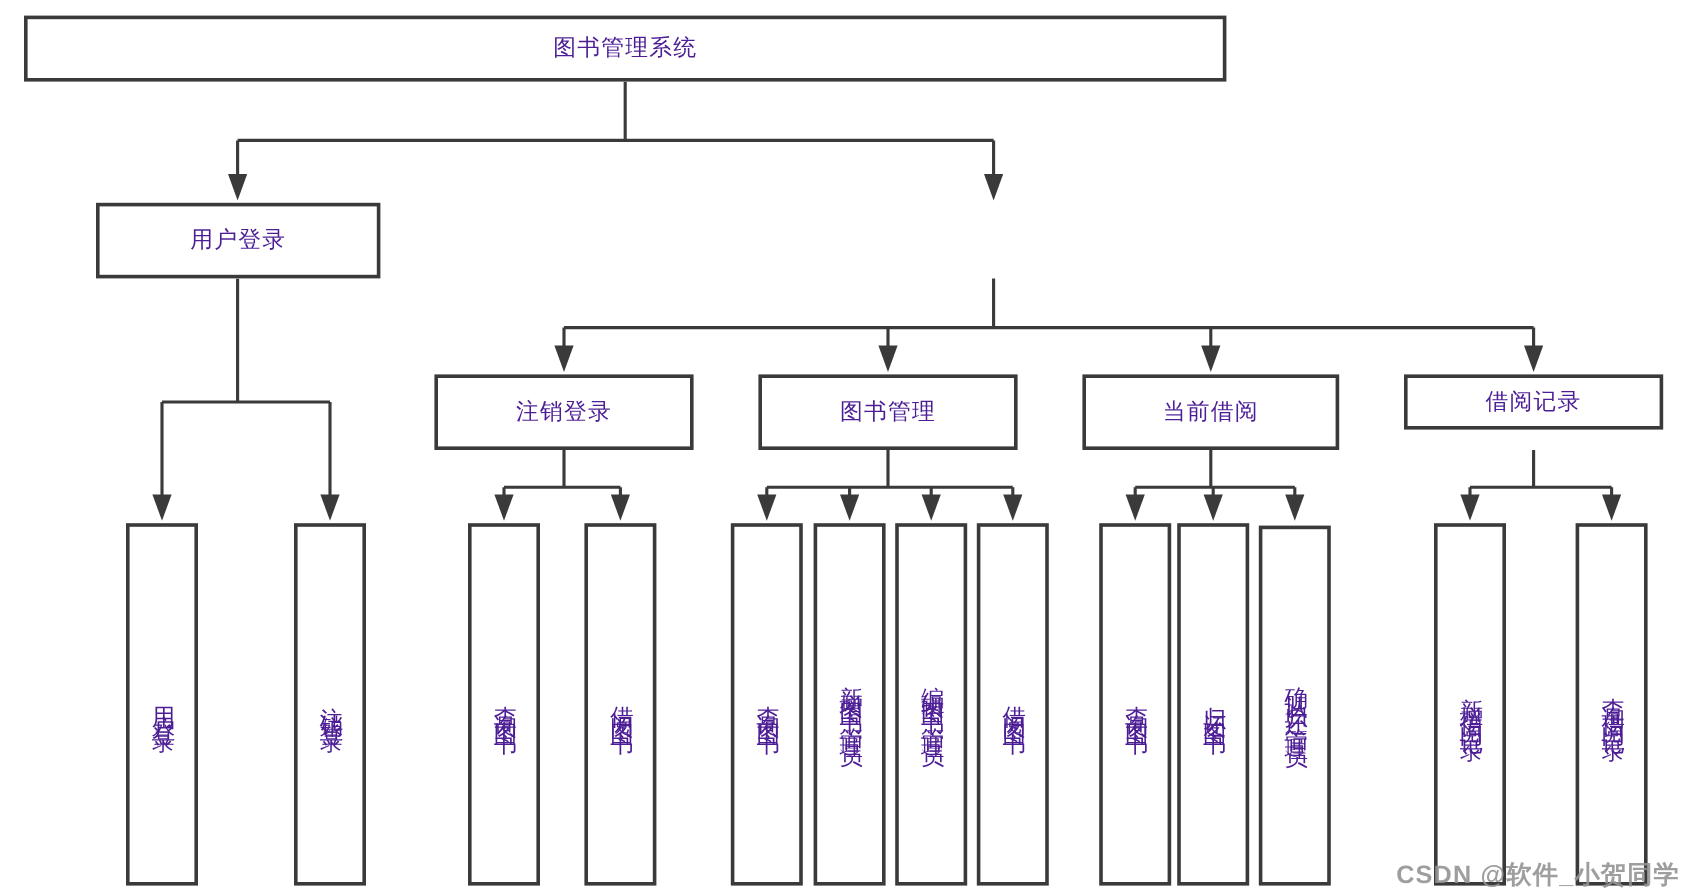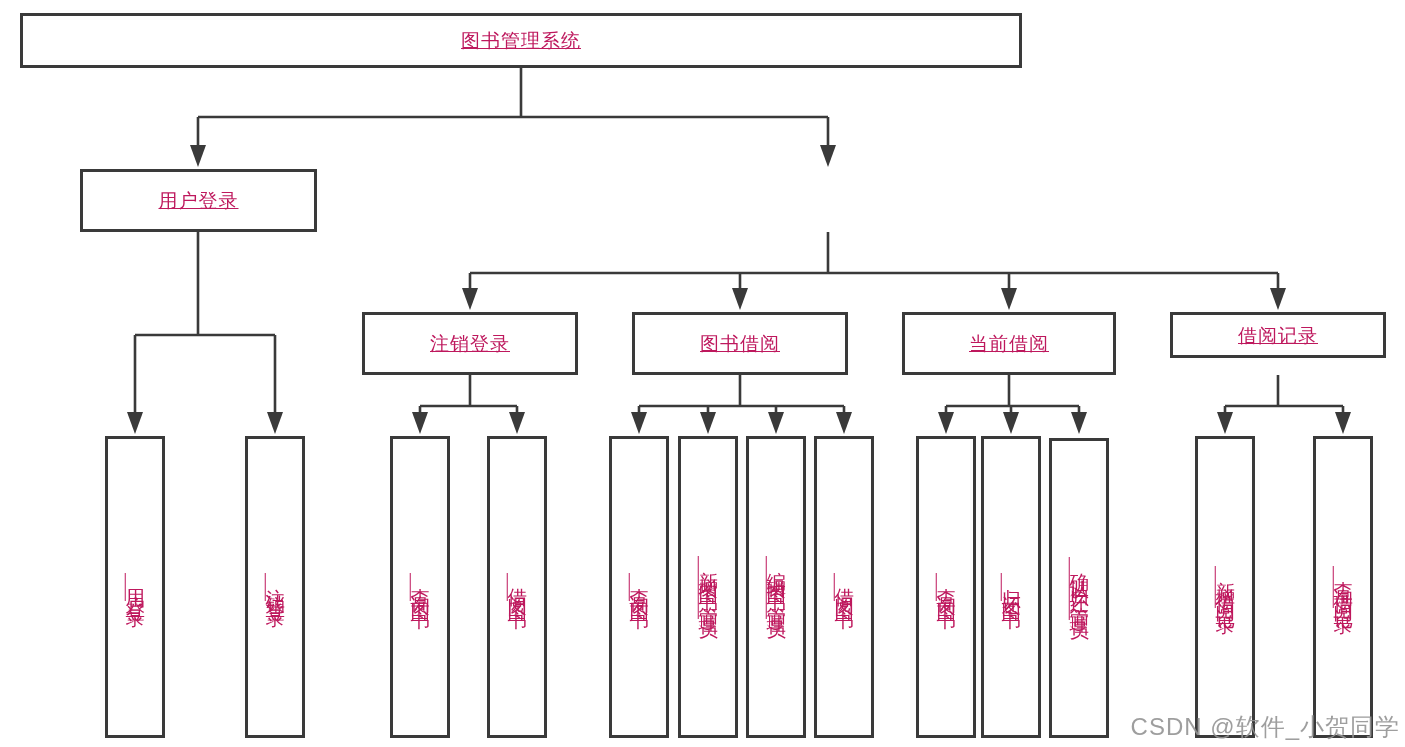--- a/index.html
+++ b/index.html
@@ -11,45 +11,45 @@
     overflow:hidden;
   }
   .box{
     position:absolute;
     box-sizing:border-box;
     border:3px solid #3a3a3a;
     background:#ffffff;
     display:flex;
     align-items:center;
     justify-content:center;
-    color:#be185d;
+    color:#4c1d95;
     font-size:19px;
     line-height:1;
     z-index:2;
-    text-decoration:underline;
   }
   .h{letter-spacing:1px;}
   .v{
     writing-mode:vertical-rl;
     letter-spacing:7px;
     font-size:19.5px;
   }
   #connectors{
     position:absolute;left:0;top:0;width:1405px;height:747px;z-index:1;
   }
   #connectors path{stroke:#3a3a3a;stroke-width:2.6;fill:none;}
   #connectors polygon{fill:#3a3a3a;stroke:none;}
   .watermark{
     position:absolute;
     right:5px;bottom:4px;
-    font-size:24px;
+    font-size:21px;
     color:rgba(148,148,148,0.9);
     letter-spacing:1px;
     z-index:3;
     white-space:nowrap;
+    font-weight:bold;
   }
 </style>
 </head>
 <body>
 
 <div id="stage">
 
   <svg id="connectors" viewBox="0 0 1405 747" xmlns="http://www.w3.org/2000/svg" aria-hidden="true">
     <path d="
       M521 68 V117 M198 117 H828 M198 117 V146 M828 117 V146
@@ -78,21 +78,21 @@
     <polygon points="1071,412 1087,412 1079,434"></polygon>
     <polygon points="1217,412 1233,412 1225,434"></polygon>
     <polygon points="1335,412 1351,412 1343,434"></polygon>
   </svg>
 
   <div class="box h" style="left:20px;top:13px;width:1002px;height:55px">图书管理系统</div>
 
   <div class="box h" style="left:80px;top:169px;width:237px;height:63px">用户登录</div>
 
   <div class="box h" style="left:362px;top:312px;width:216px;height:63px">注销登录</div>
-  <div class="box h" style="left:632px;top:312px;width:216px;height:63px">图书借阅</div>
+  <div class="box h" style="left:632px;top:312px;width:216px;height:63px">图书管理</div>
   <div class="box h" style="left:902px;top:312px;width:214px;height:63px">当前借阅</div>
   <div class="box h" style="left:1170px;top:312px;width:216px;height:46px">借阅记录</div>
 
   <div class="box v" style="left:105px;top:436px;width:60px;height:302px">用户登录</div>
   <div class="box v" style="left:245px;top:436px;width:60px;height:302px">注销登录</div>
 
   <div class="box v" style="left:390px;top:436px;width:60px;height:302px">查询图书</div>
   <div class="box v" style="left:487px;top:436px;width:60px;height:302px">借阅图书</div>
 
   <div class="box v" style="left:609px;top:436px;width:60px;height:302px">查询图书</div>

